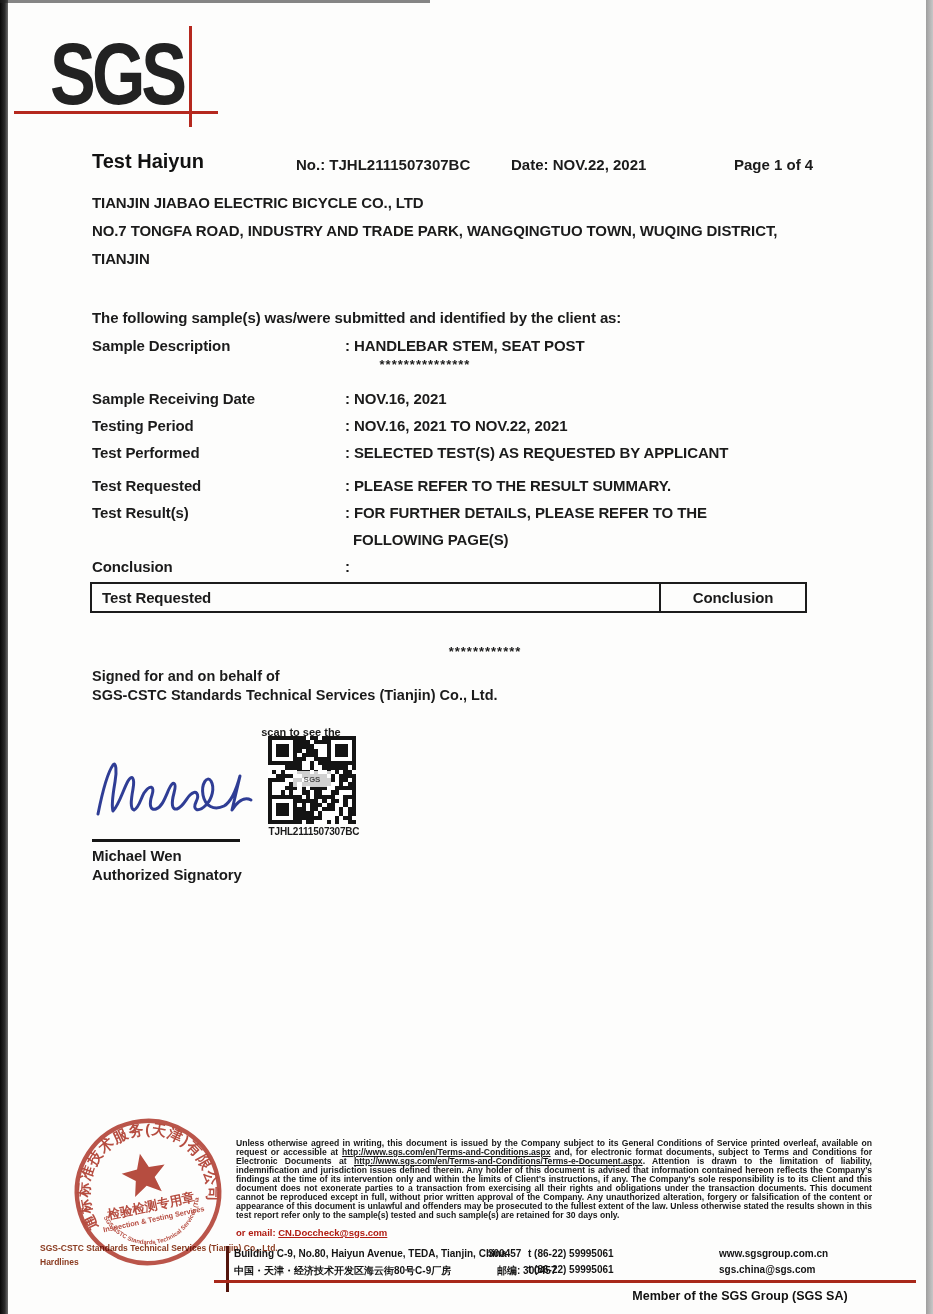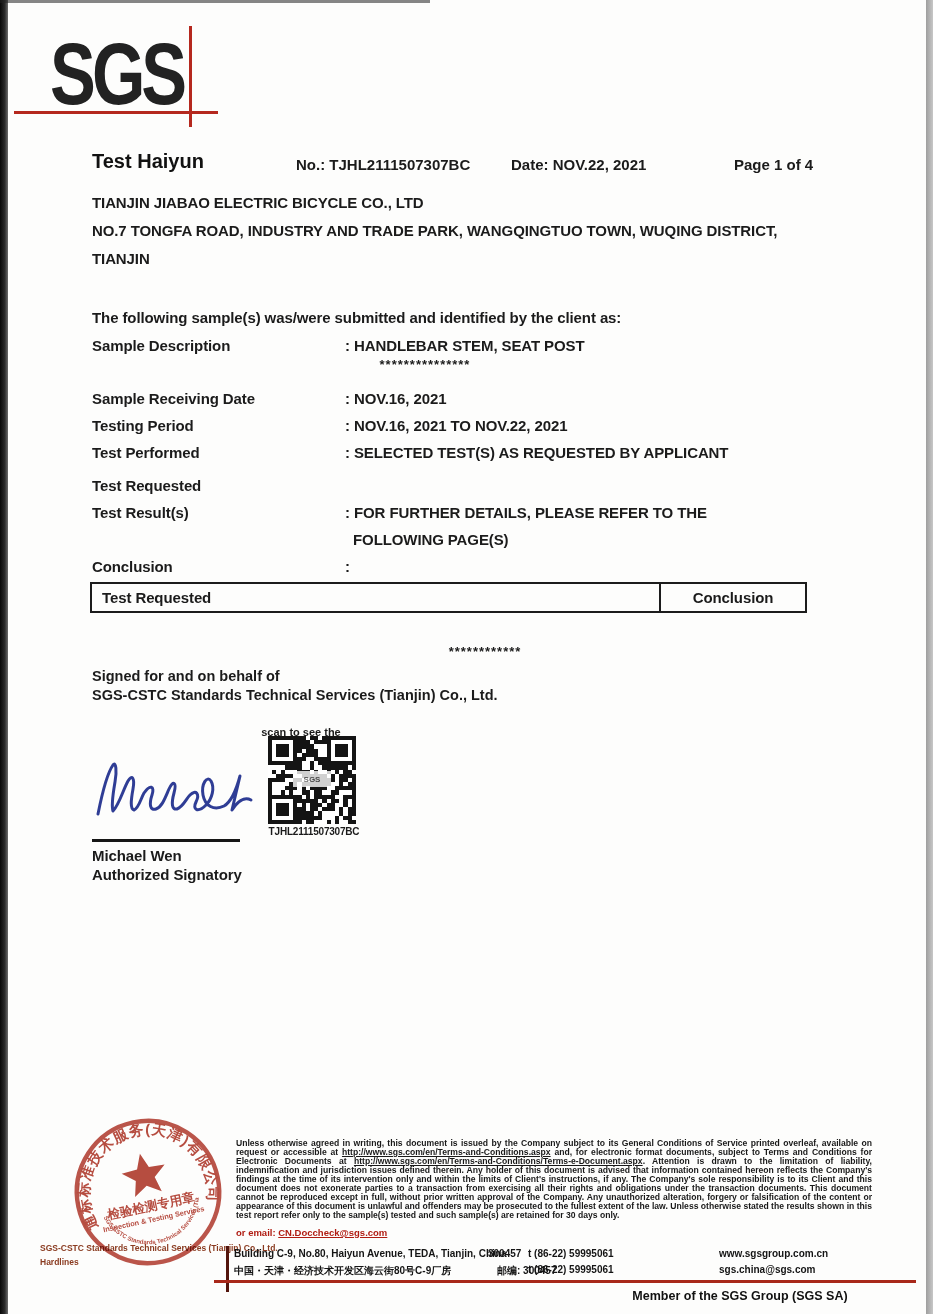--- a/index.html
+++ b/index.html
@@ -80,20 +80,21 @@
   <div class="abs b15 field-label" style="top:390px;">Sample Receiving Date</div>
   <div class="abs b15 field-value" style="top:390px;">: NOV.16, 2021</div>
 
   <div class="abs b15 field-label" style="top:417px;">Testing Period</div>
   <div class="abs b15 field-value" style="top:417px;">: NOV.16, 2021 TO NOV.22, 2021</div>
 
   <div class="abs b15 field-label" style="top:444px;">Test Performed</div>
   <div class="abs b15 field-value" style="top:444px;">: SELECTED TEST(S) AS REQUESTED BY APPLICANT</div>
 
   <div class="abs b15 field-label" style="top:477px;">Test Requested</div>
+  <div class="abs b15 field-value" style="top:477px;">: PLEASE REFER TO THE RESULT SUMMARY.</div>
 
   <div class="abs b15 field-label" style="top:504px;">Test Result(s)</div>
   <div class="abs b15 field-value" style="top:504px;">: FOR FURTHER DETAILS, PLEASE REFER TO THE</div>
   <div class="abs b15" style="left:353px;top:531px;">FOLLOWING PAGE(S)</div>
 
   <div class="abs b15 field-label" style="top:558px;">Conclusion</div>
   <div class="abs b15 field-value" style="top:558px;">:</div>
 
   <div class="abs rtable">
     <div class="trow">

